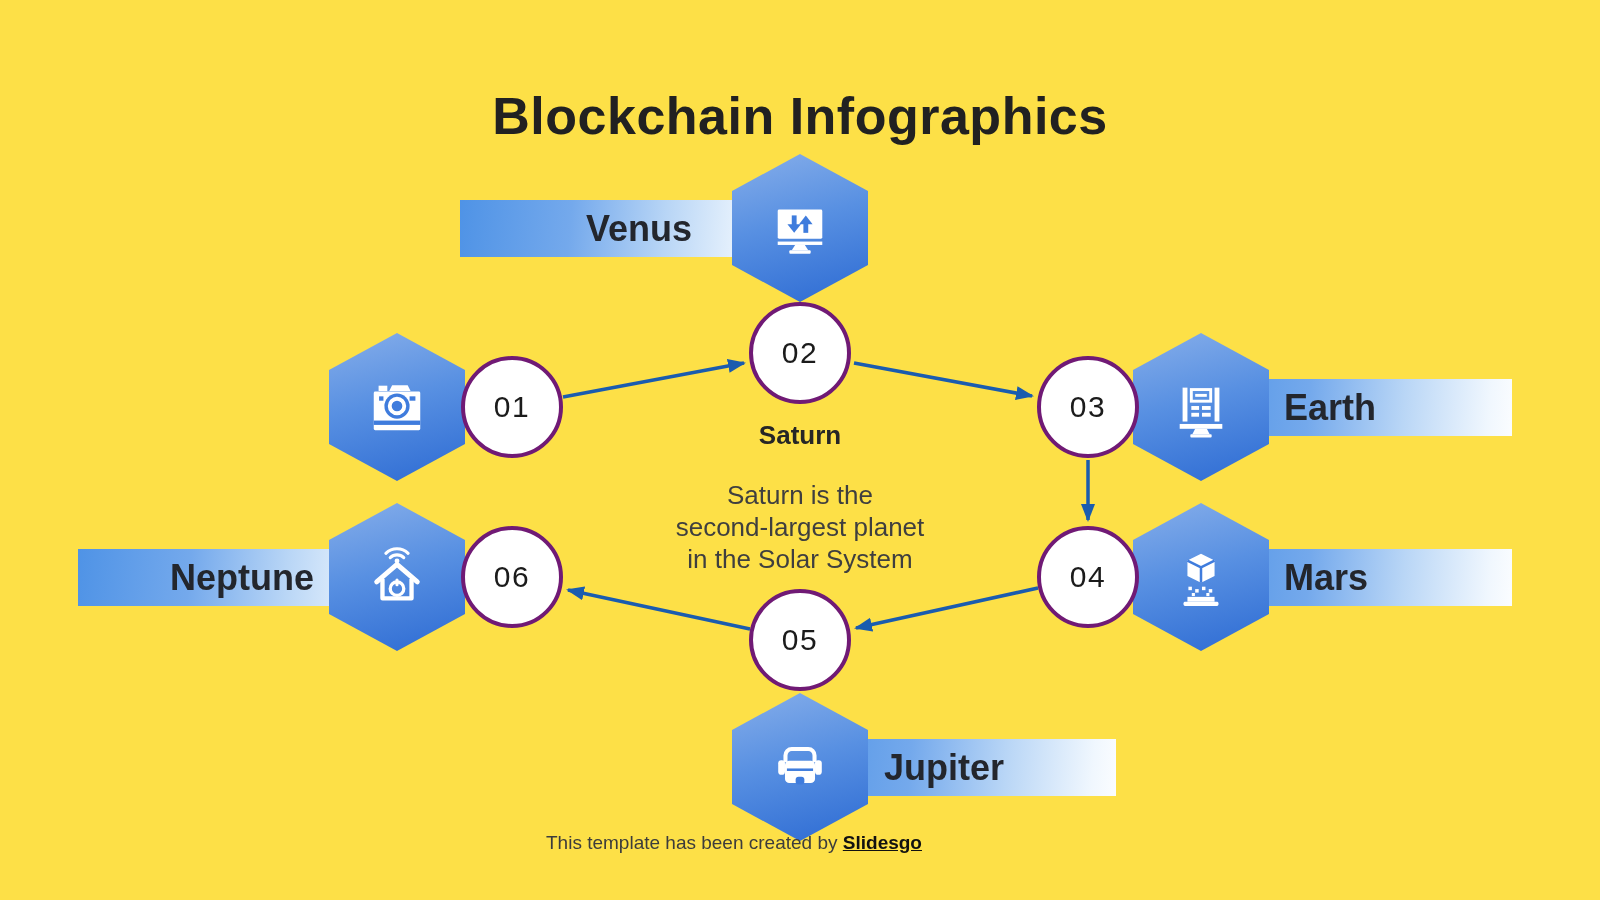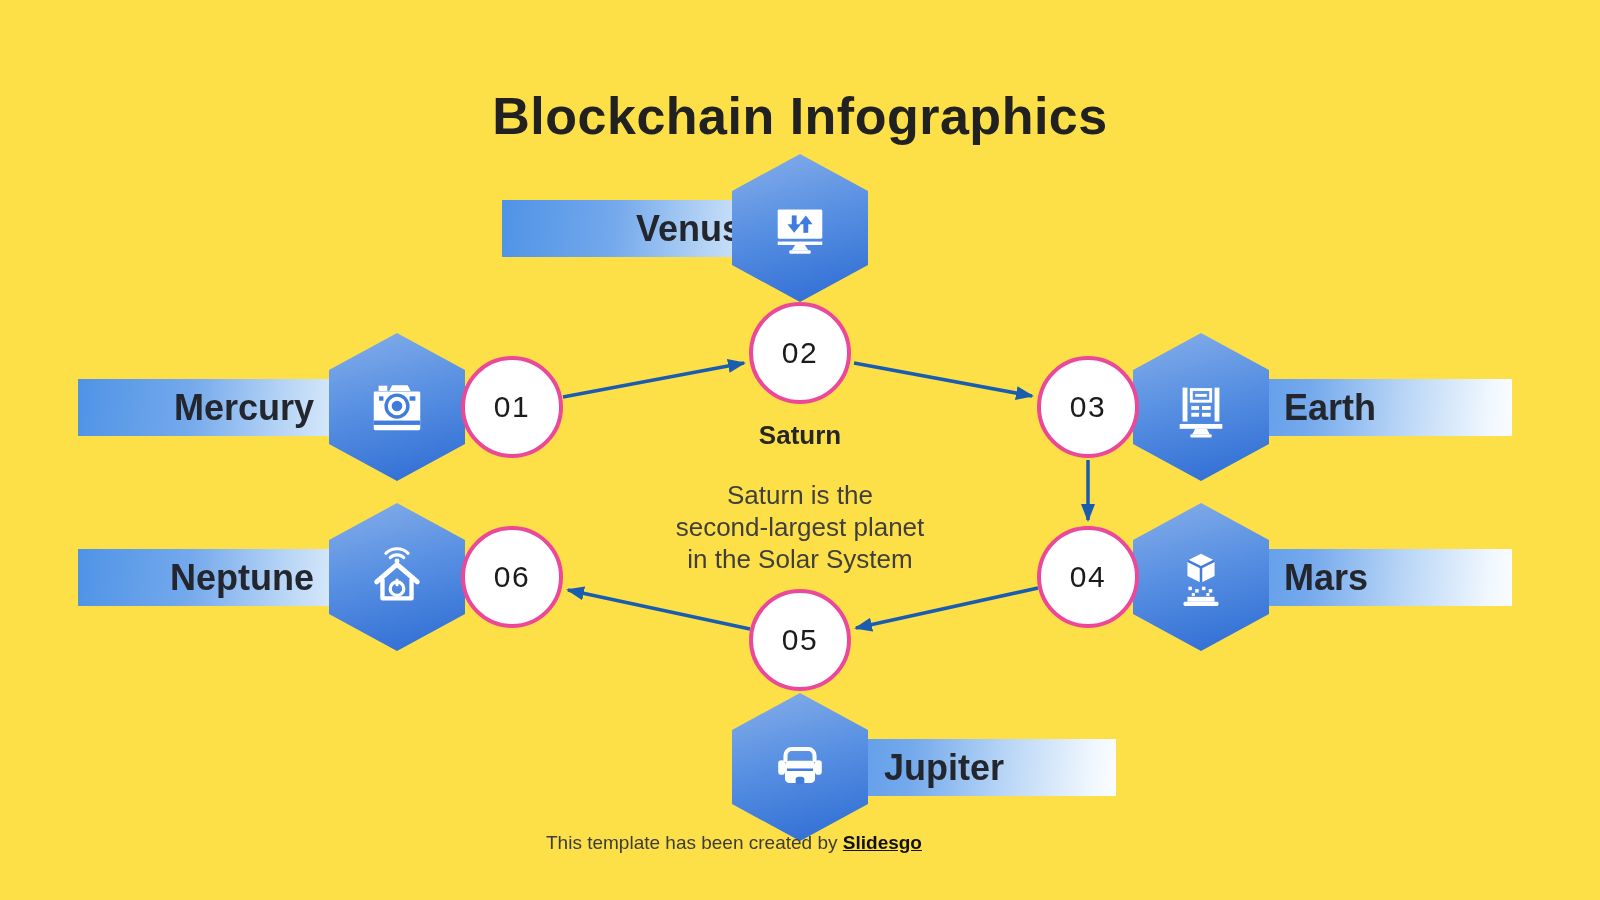--- a/index.html
+++ b/index.html
@@ -19,46 +19,43 @@
 
   
   .hex{position:absolute;width:136px;height:148px;z-index:2;
        display:flex;align-items:center;justify-content:center;
        background:linear-gradient(165deg,#86aeea 0%,#5890e2 45%,#2d6bd3 100%);
        clip-path:polygon(50% 0%,100% 25%,100% 75%,50% 100%,0% 75%,0% 25%);}
   .hex svg{width:62px;height:62px;}
 
   
   .circle{position:absolute;width:94px;height:94px;border-radius:50%;
-          background:#ffffff;border:4px solid #ec4899;z-index:3;
+          background:#ffffff;border:4px solid #701a75;z-index:3;
           display:flex;align-items:center;justify-content:center;
           font-size:30px;font-weight:500;letter-spacing:1.5px;color:#1b1b1b;}
 
   .arrows{position:absolute;left:0;top:0;z-index:2;}
 
   .center-text{position:absolute;left:600px;top:420px;width:400px;text-align:center;z-index:1;}
   .center-text h2{margin:0 0 28px 0;font-size:26px;font-weight:700;color:#262626;}
   .center-text .desc{font-size:26px;line-height:1.24;color:#3f3f3f;margin-top:7px;}
 
   .footer{position:absolute;left:0;top:832px;width:1468px;text-align:center;
           font-size:19px;color:#3c3c3c;z-index:4;}
   .footer .brand{font-weight:700;color:#111;text-decoration:underline;cursor:pointer;}
 </style>
 </head>
 <body>
 
 <div class="slide">
 
   <div class="title">Blockchain Infographics</div>
 
-  <div class="bar right-text" style="left:502px;top:200px;width:316px;padding-left:8px;">
+  <div class="bar right-text" style="left:460px;top:200px;width:316px;">
     <span class="lbl">Venus</span>
-  </div>
-  <div class="bar right-text" style="left:78px;top:379px;width:320px;">
-    <span class="lbl">Mercury</span>
   </div>
   <div class="bar left-text" style="left:1200px;top:379px;width:312px;">
     <span class="lbl">Earth</span>
   </div>
   <div class="bar right-text" style="left:78px;top:549px;width:320px;">
     <span class="lbl">Neptune</span>
   </div>
   <div class="bar left-text" style="left:1200px;top:549px;width:312px;">
     <span class="lbl">Mars</span>
   </div>

